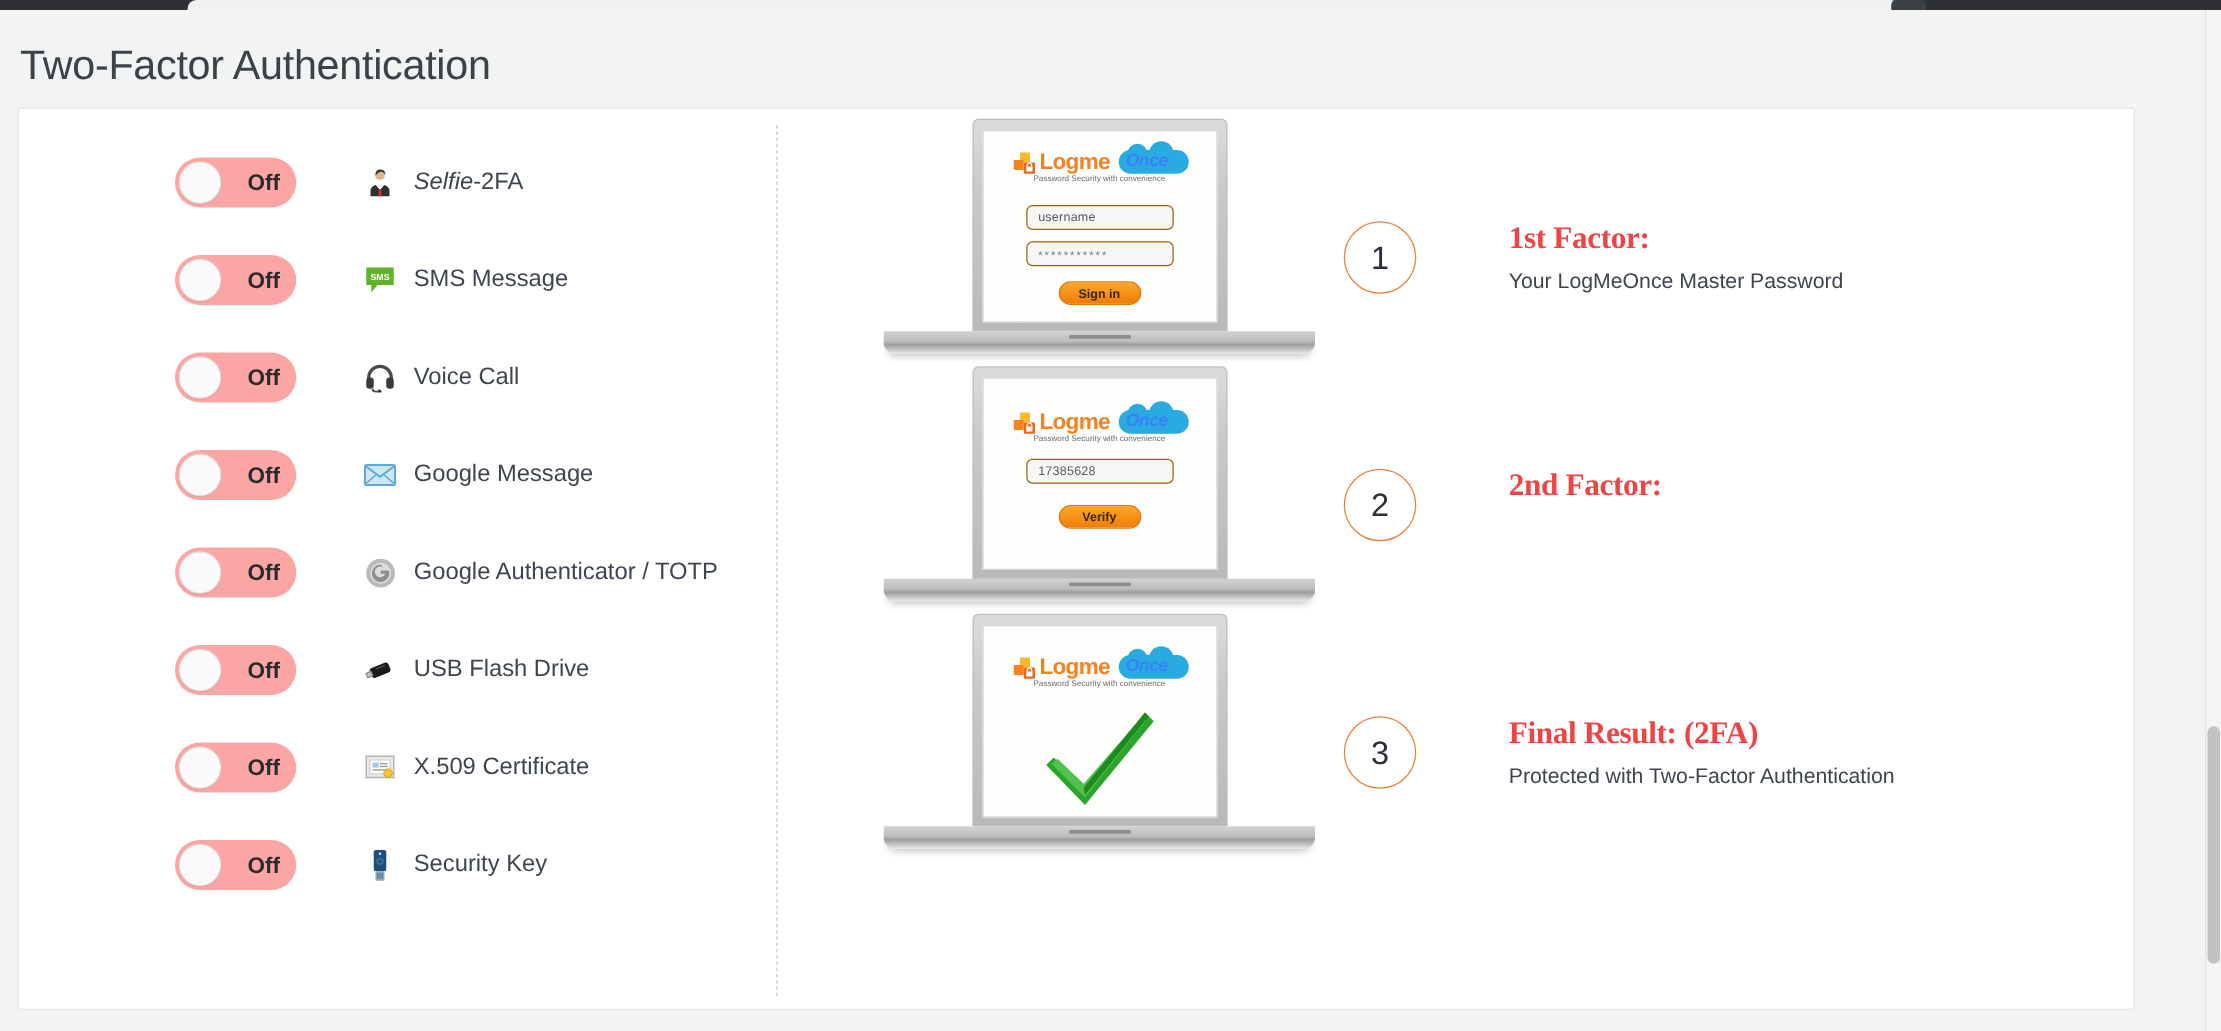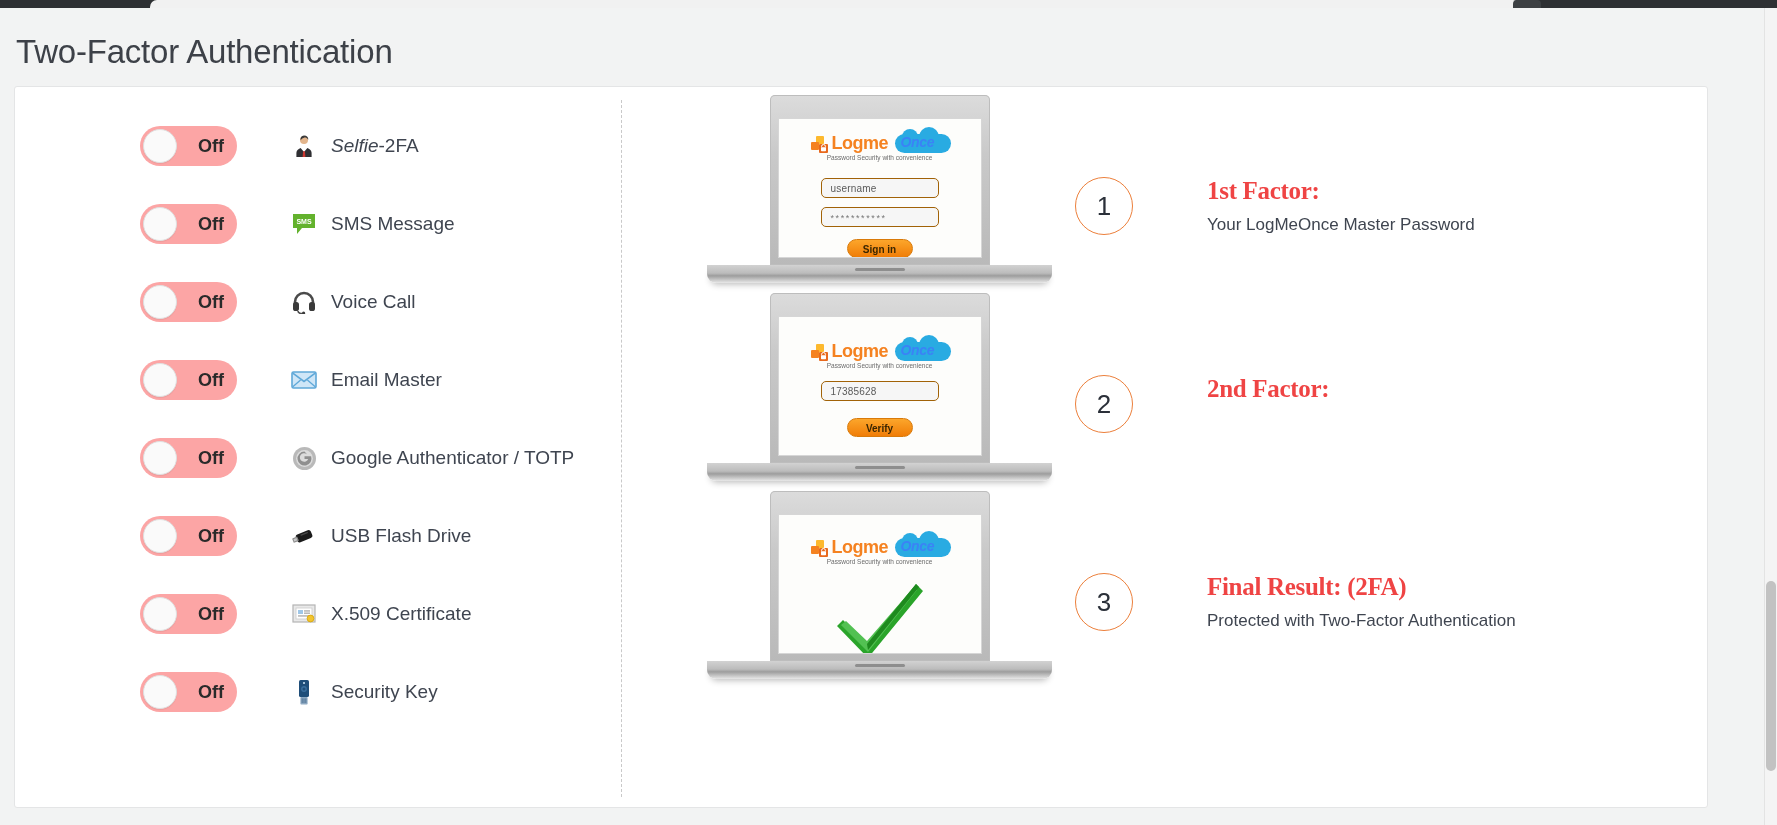--- a/index.html
+++ b/index.html
@@ -123,26 +123,26 @@
   }
 
   
   .laptop {
     position: absolute;
     width: 345px;
     left: 692px;
   }
   .laptop .lid {
     position: relative;
-    width: 220px;
+    width: 204px;
     margin: 0 auto;
     height: 170px;
     background: linear-gradient(180deg,#dcdcdc 0%, #c9c9c9 35%, #b9b9b9 100%);
     border-radius: 5px 5px 0 0;
-    padding: 23px 8px 7px 8px;
+    padding: 9px 8px 7px 8px;
     box-shadow: inset 0 0 0 1px #bdbdbd;
   }
   .laptop .screen {
     width: 100%; height: 100%;
     background: #fdfdfb;
     border: 1px solid #d6d6d6;
     position: relative;
     overflow: hidden;
   }
   .laptop .base {
@@ -359,21 +359,21 @@
           <div class="knob"></div>
           <div class="state">Off</div>
         </div>
         <div class="meth-icon">
           <svg width="26" height="20" viewBox="0 0 26 20">
             <rect x="1" y="2" width="24" height="16" rx="1.5" fill="#cfe6f7" stroke="#5fa8d8" stroke-width="1.6"></rect>
             <path d="M1.8 3.2 13 11.4 24.2 3.2" fill="none" stroke="#5fa8d8" stroke-width="1.6"></path>
             <path d="M1.8 16.8 9.6 10M24.2 16.8 16.4 10" fill="none" stroke="#5fa8d8" stroke-width="1.3"></path>
           </svg>
         </div>
-        <div class="meth-label">Email Master</div>
+        <div class="meth-label">Google Message</div>
       </div>
 
       <div class="toggle-row">
         <div class="switch">
           <div class="knob"></div>
           <div class="state">Off</div>
         </div>
         <div class="meth-icon">
           <svg width="25" height="25" viewBox="0 0 25 25">
             <circle cx="12.5" cy="12.5" r="11.5" fill="#b9b9b9"></circle>

